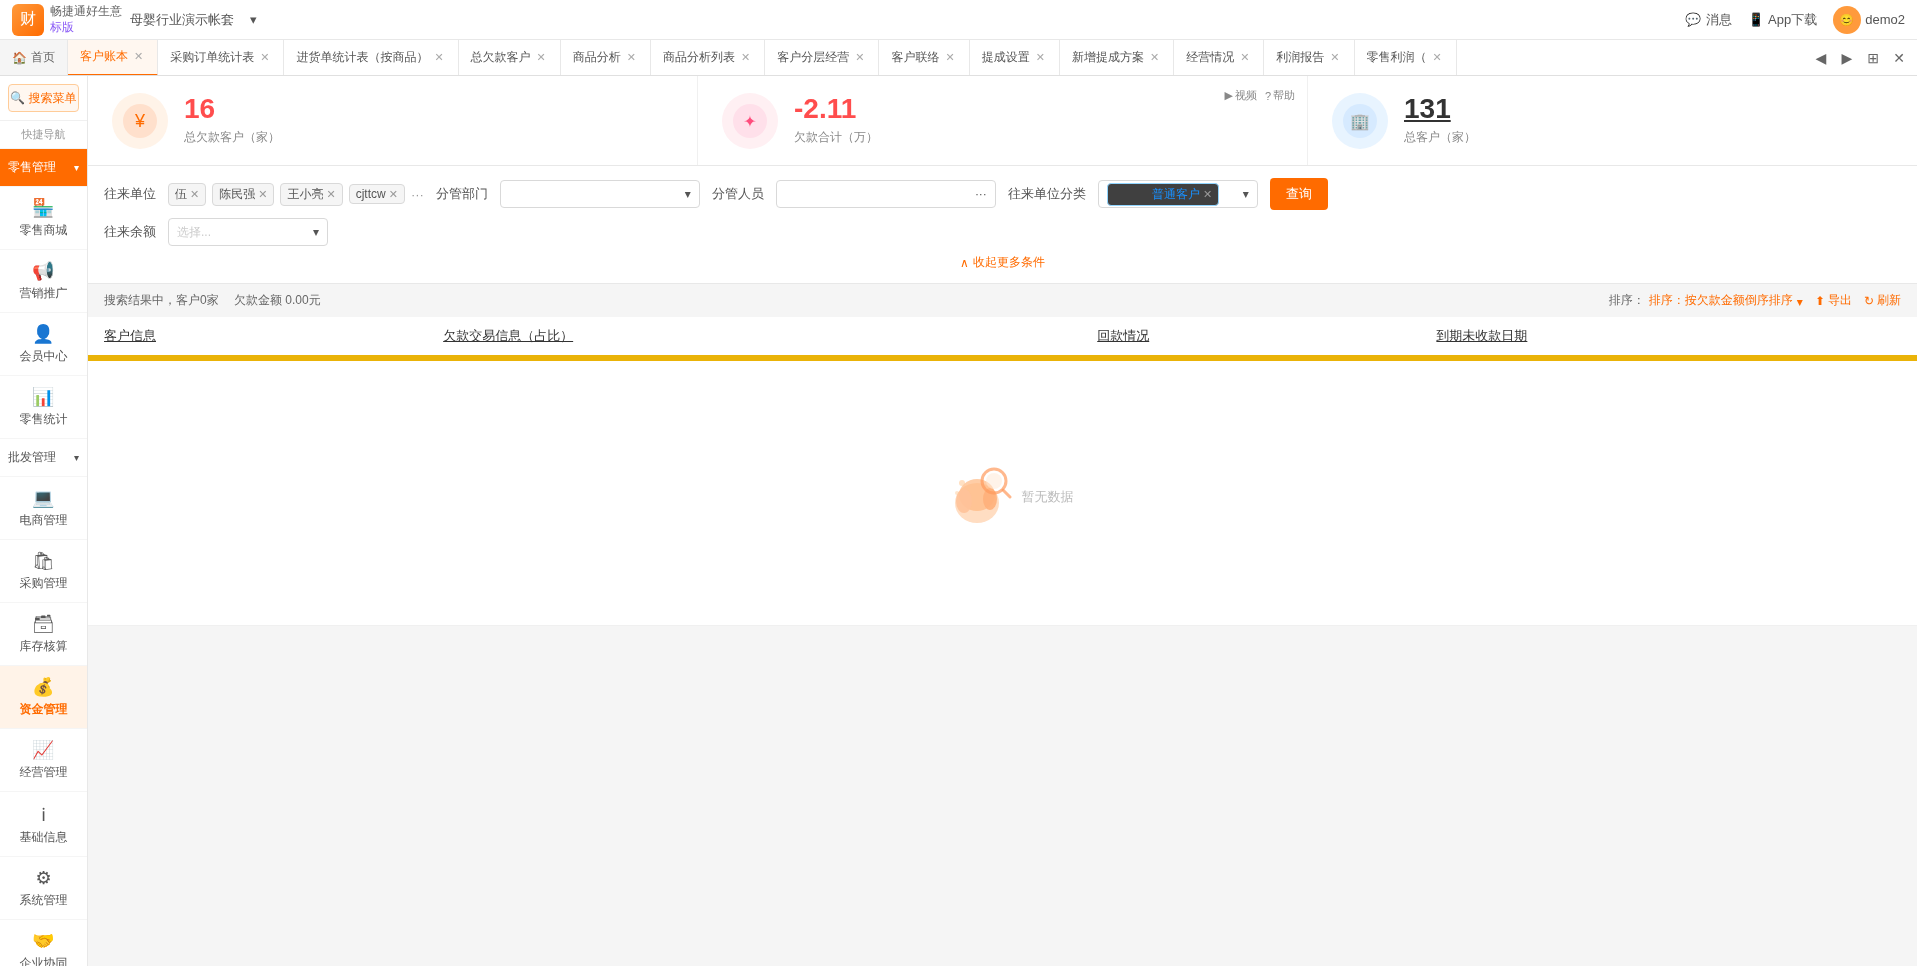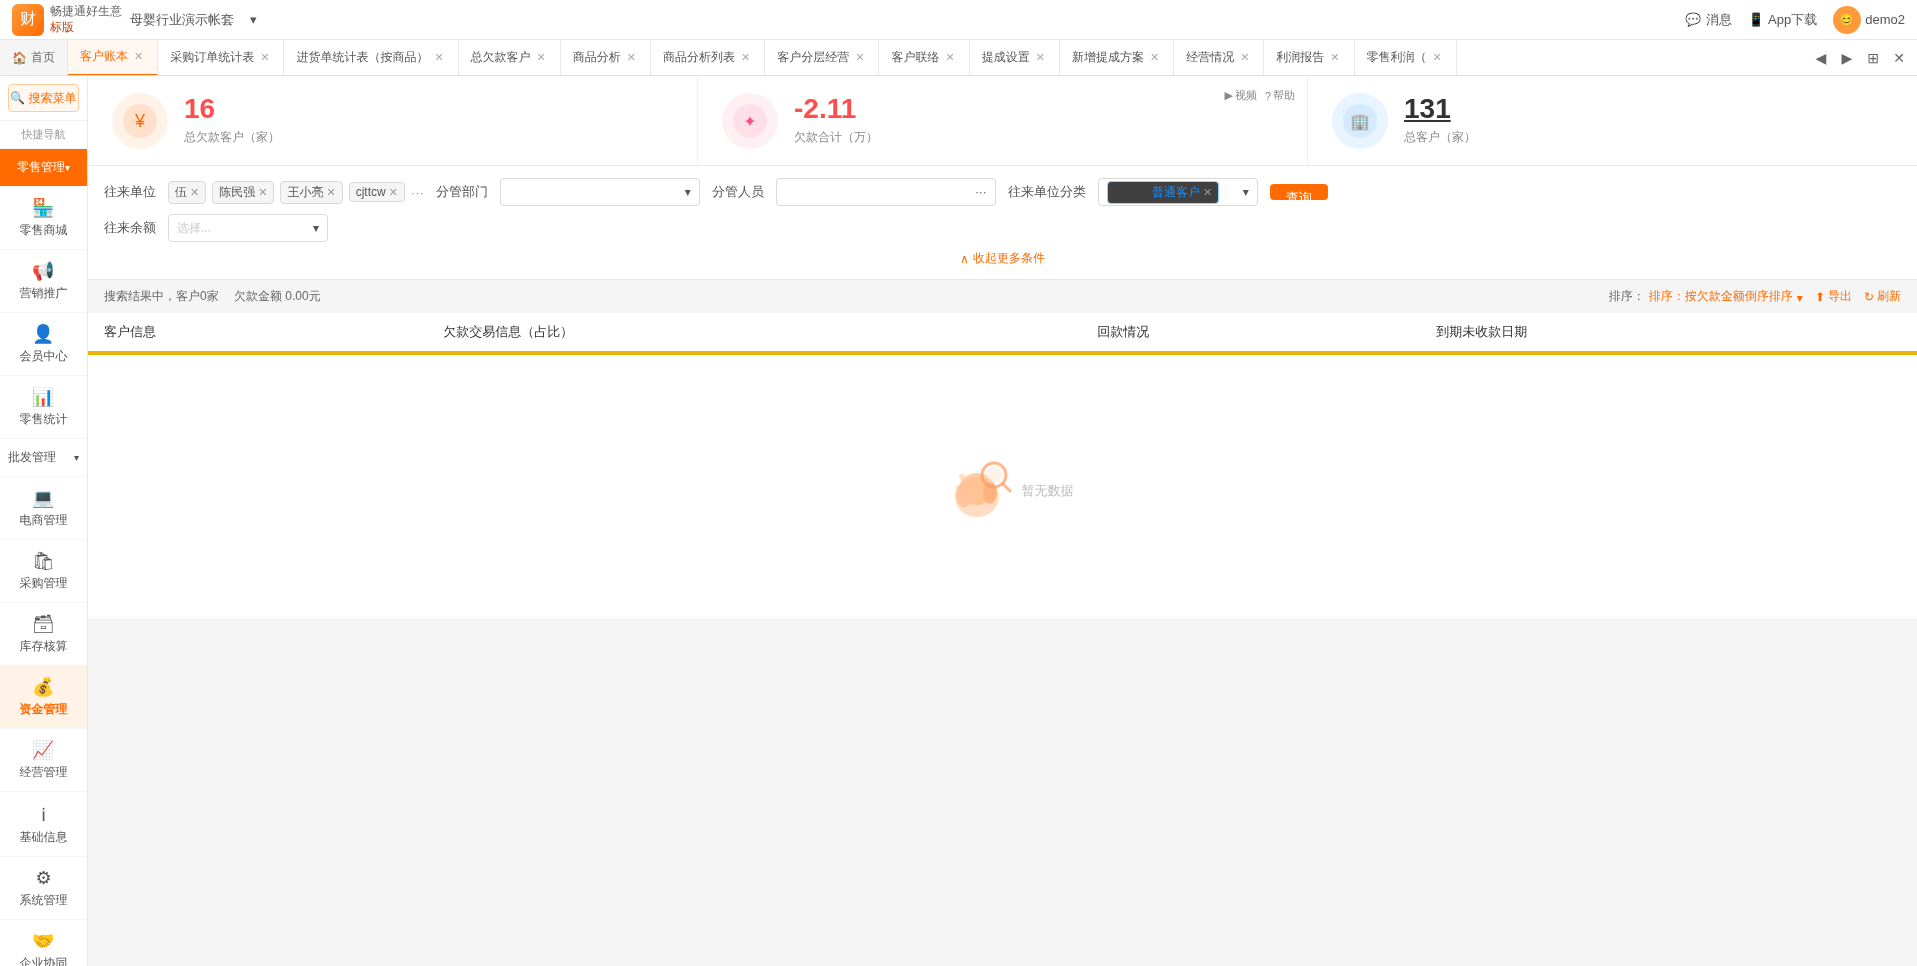--- a/index.html
+++ b/index.html
@@ -198,21 +198,21 @@
       justify-content: space-between;
       font-size: 12px;
       color: #666;
     }
     .result-actions { display: flex; align-items: center; gap: 12px; }
     .result-action-btn { color: #ff6b00; cursor: pointer; display: flex; align-items: center; gap: 3px; }
     .result-sort { display: flex; align-items: flex-end; gap: 4px; color: #666; }
 
     
     .data-table { width: 100%; border-collapse: collapse; background: #fff; }
-    .data-table thead tr { border-bottom: 4px solid #eab308; }
+    .data-table thead tr { border-bottom: 6px solid #eab308; text-decoration: underline; }
     .data-table th {
       padding: 10px 16px;
       text-align: left;
       font-size: 13px;
       font-weight: normal;
       color: #333;
       background: #fff;
     }
     .data-table td {
       padding: 12px 16px;
@@ -230,40 +230,40 @@
       color: #aaa;
     }
     .query-btn {
       background: #ff6b00;
       color: white;
       border: none;
       border-radius: 4px;
       padding: 5px 16px;
       font-size: 13px;
       cursor: pointer;
-      height: 16px;
+      height: 32px;
     }
 
     .tab-bar-inner {
       display: flex;
       align-items: center;
       overflow: hidden;
       flex: 1;
     }
   </style>
 </head>
 <body>
 
 <div class="top-bar">
   <div class="top-bar-left">
     <div class="logo-area">
       <div class="logo-icon">财</div>
       <div class="logo-text">
         <div>畅捷通好生意</div>
-        <div style="color:#c2410c;">标版</div>
+        <div style="color:#8b5cf6;">标版</div>
       </div>
     </div>
     <div class="dropdown-selector">
       <span>母婴行业演示帐套</span>
       <span>▾</span>
     </div>
   </div>
   <div class="top-bar-right">
     <div class="top-bar-action">
       <span>💬</span>
@@ -354,21 +354,21 @@
   <div class="sidebar">
     <div class="sidebar-search">
       <button class="sidebar-search-btn">
         <span>🔍</span>
         <span>搜索菜单</span>
       </button>
     </div>
     <div class="sidebar-item" style="font-size:11px;color:#999;padding:6px 0;">
       <span>快捷导航</span>
     </div>
-    <div class="sidebar-item active" style="background:#ff6b00;color:white;display:flex;align-items:center;justify-content:center;padding:10px 8px;">
+    <div class="sidebar-item active" style="background:#ff6b00;color:white;display:flex;align-items:center;justify-content:space-between;padding:10px 8px;">
       <span style="font-size:12px;">零售管理</span>
       <span style="font-size:10px;">▾</span>
     </div>
     <div class="sidebar-item">
       <span class="icon">🏪</span>
       <span>零售商城</span>
     </div>
     <div class="sidebar-item">
       <span class="icon">📢</span>
       <span>营销推广</span>

